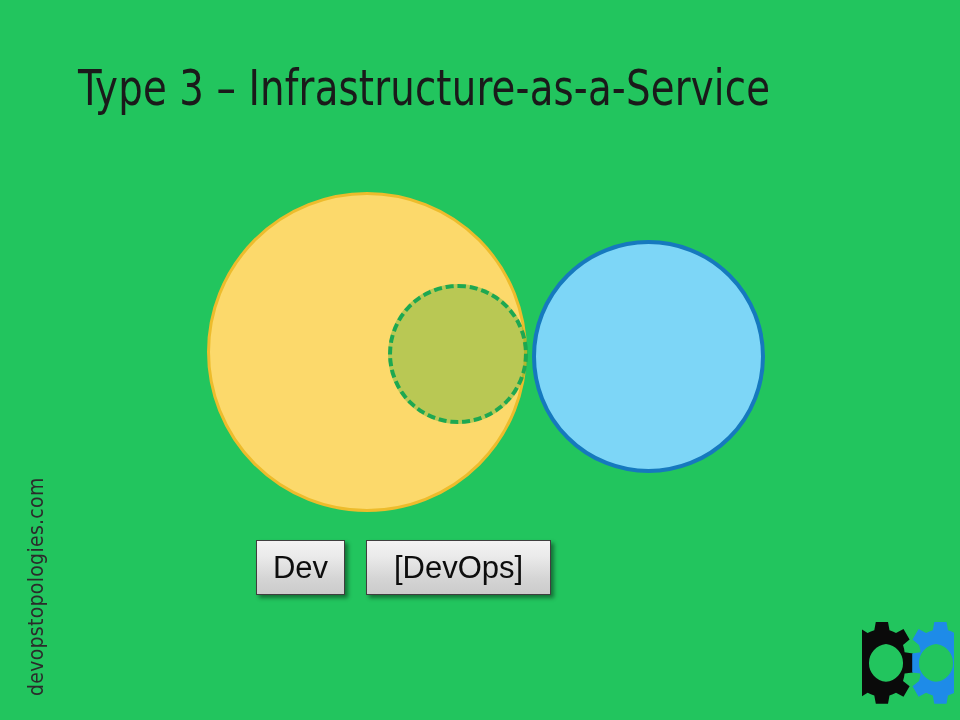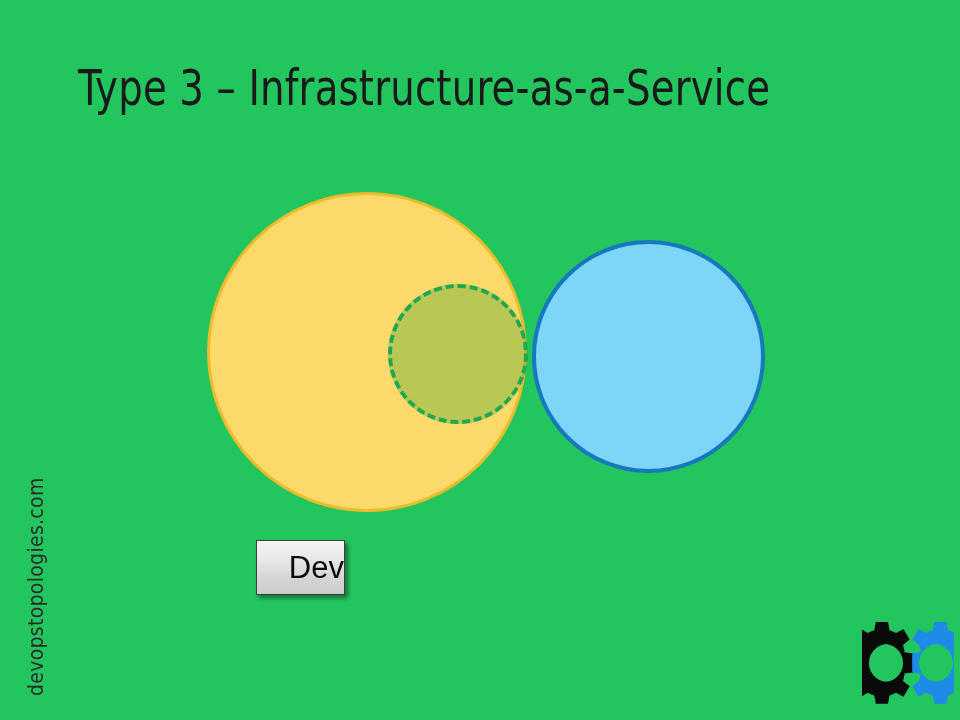--- a/index.html
+++ b/index.html
@@ -76,21 +76,21 @@
   
   .label-box {
     position: absolute;
     box-sizing: border-box;
     height: 55px;
     border: 1px solid #3f3f3f;
     background: linear-gradient(to bottom, #f3f3f3 0%, #eaeaea 30%, #d4d4d4 72%, #cbcbcb 100%);
     box-shadow: 3px 3px 4px rgba(0, 0, 0, 0.42);
     display: flex;
     align-items: center;
-    justify-content: flex-end;
+    justify-content: center;
     z-index: 5;
   }
   .label-box > span {
     font-family: "Liberation Sans", sans-serif;
     font-size: 31px;
     font-weight: 400;
     color: #0d0d0d;
     line-height: 1;
     white-space: nowrap;
   }
@@ -136,20 +136,23 @@
   <div id="diagram">
     <div class="circle" id="circle-dev"></div>
     <div class="circle" id="circle-ops"></div>
     <div class="circle" id="circle-devops"></div>
   </div>
 
   <div class="label-box" id="label-dev">
     <span>Dev</span>
   </div>
 
+  <div class="label-box" id="label-devops">
+    <span>[DevOps]</span>
+  </div>
 
 
   <div id="site-credit">devopstopologies.com</div>
 
   <div id="logo">
     <svg viewBox="0 0 92 82" xmlns="http://www.w3.org/2000/svg">
 
       <g>
         <path d="M41.5 7.0 L34.0 11.0 A31 31 0 0 0 27.5 8.3 L26.0 0.0 L13.8 0.0
                  L12.3 8.3 A31 31 0 0 0 5.6 11.0 L0 7.4 L0 74.2 L5.6 70.8

